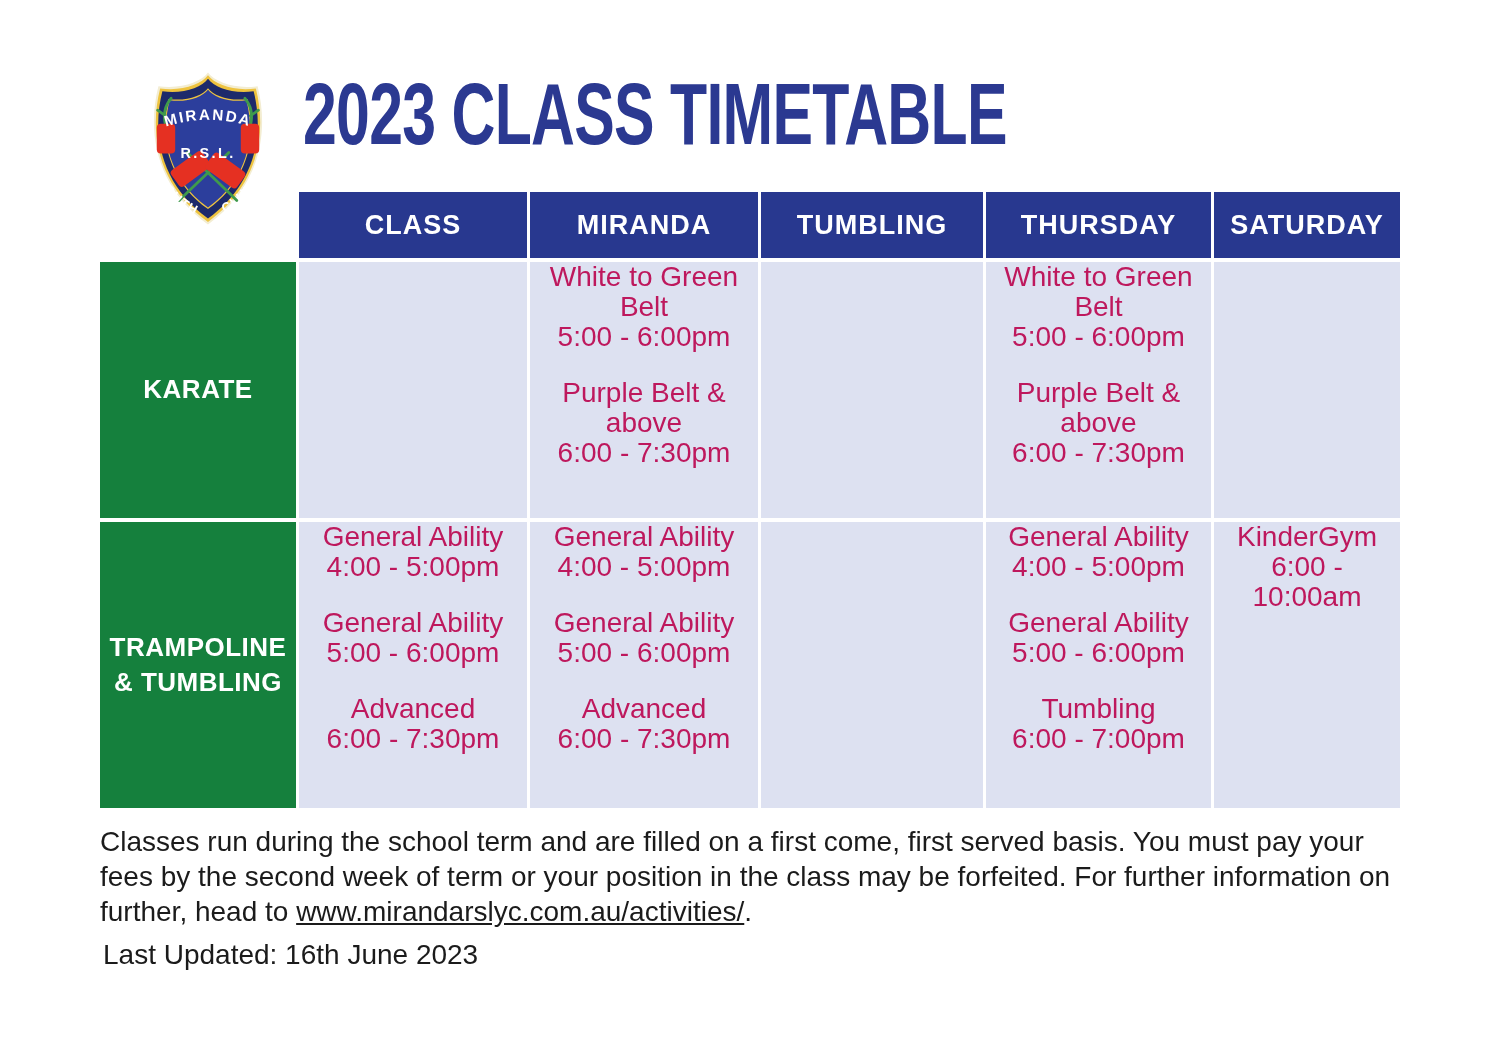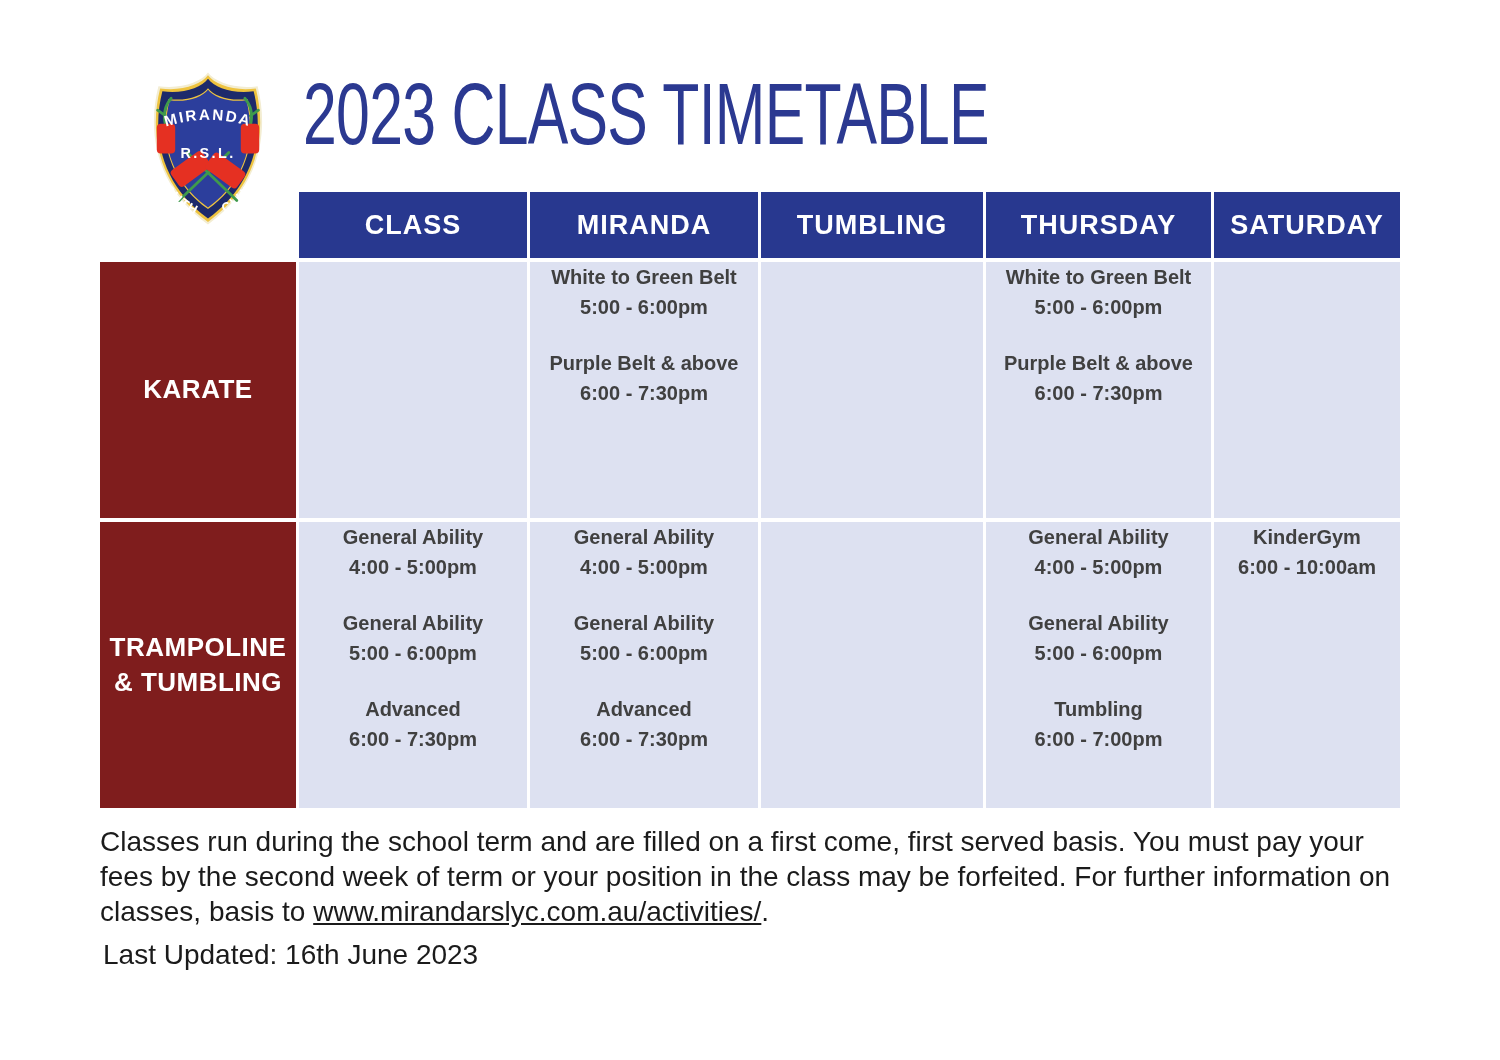--- a/index.html
+++ b/index.html
@@ -7,49 +7,49 @@
     position:relative;width:1500px;height:1060px;background:#ffffff;
     font-family:"Liberation Sans",sans-serif;overflow:hidden;
   }
   
   .logo{position:absolute;left:128px;top:60px;width:160px;height:182px;}
   .logo svg{width:100%;height:100%;display:block;}
   .logo text, .logo textPath{font-family:"Liberation Sans",sans-serif;font-weight:bold;fill:#ffffff;}
   
   .title{
     position:absolute;left:303px;top:70px;margin:0;
-    font-size:88px;font-weight:normal;color:#2b3991;line-height:1;
+    font-size:88px;font-weight:bold;color:#2b3991;line-height:1;
     letter-spacing:-1px;white-space:nowrap;
   }
   .title-inner{display:inline-block;transform:scaleX(0.69);transform-origin:0 50%;}
   
   .timetable{
     position:absolute;left:100px;top:192px;
     display:grid;
     grid-template-columns:196px 228px 228px 222px 225px 186px;
     grid-template-rows:66px 256px 286px;
     gap:4px 3px;
   }
   .corner{background:transparent;}
   .day-header{
     background:#28388f;color:#ffffff;font-weight:bold;font-size:27px;
     letter-spacing:1px;display:flex;align-items:center;justify-content:center;
   }
   .activity{
-    background:#7f1d1d;color:#ffffff;font-weight:bold;font-size:26px;
+    background:#15803d;color:#ffffff;font-weight:bold;font-size:26px;
     letter-spacing:0.5px;display:flex;align-items:center;justify-content:center;
     text-align:center;line-height:1.35;white-space:pre-line;
   }
   .cell{
     background:#dde1f1;display:flex;flex-direction:column;align-items:center;
     row-gap:26px;
   }
   .class-block{text-align:center;}
   .class-name,.class-time{
-    font-weight:bold;font-size:20px;line-height:30px;color:#404040;
+    font-weight:normal;font-size:28px;line-height:30px;color:#be185d;
   }
   
   .note{
     position:absolute;left:100px;top:824px;width:1310px;margin:0;
     font-size:28px;line-height:35px;color:#1b1b1b;
   }
   .note a{color:inherit;text-decoration:underline;}
   .updated{
     position:absolute;left:100px;top:936px;margin:3px;
     font-size:28px;color:#1b1b1b;
@@ -181,17 +181,17 @@
       </div>
     </div>
     <div class="cell row-tramp">
       <div class="class-block">
         <div class="class-name">KinderGym</div>
         <div class="class-time">6:00 - 10:00am</div>
       </div>
     </div>
   </div>
 
-  <p class="note"><span>Classes run during the school term and are filled on a first come, first served basis. You must pay your fees by the second week of term or your position in the class may be forfeited. For further information on classes, basis to </span><a href="#">www.mirandarslyc.com.au/activities/</a><span>.</span></p>
+  <p class="note"><span>Classes run during the school term and are filled on a first come, first served basis. You must pay your fees by the second week of term or your position in the class may be forfeited. For further information on further, head to </span><a href="#">www.mirandarslyc.com.au/activities/</a><span>.</span></p>
 
   <p class="updated">Last Updated: 16th June 2023</p>
 
 </div>
 
 </body></html>

